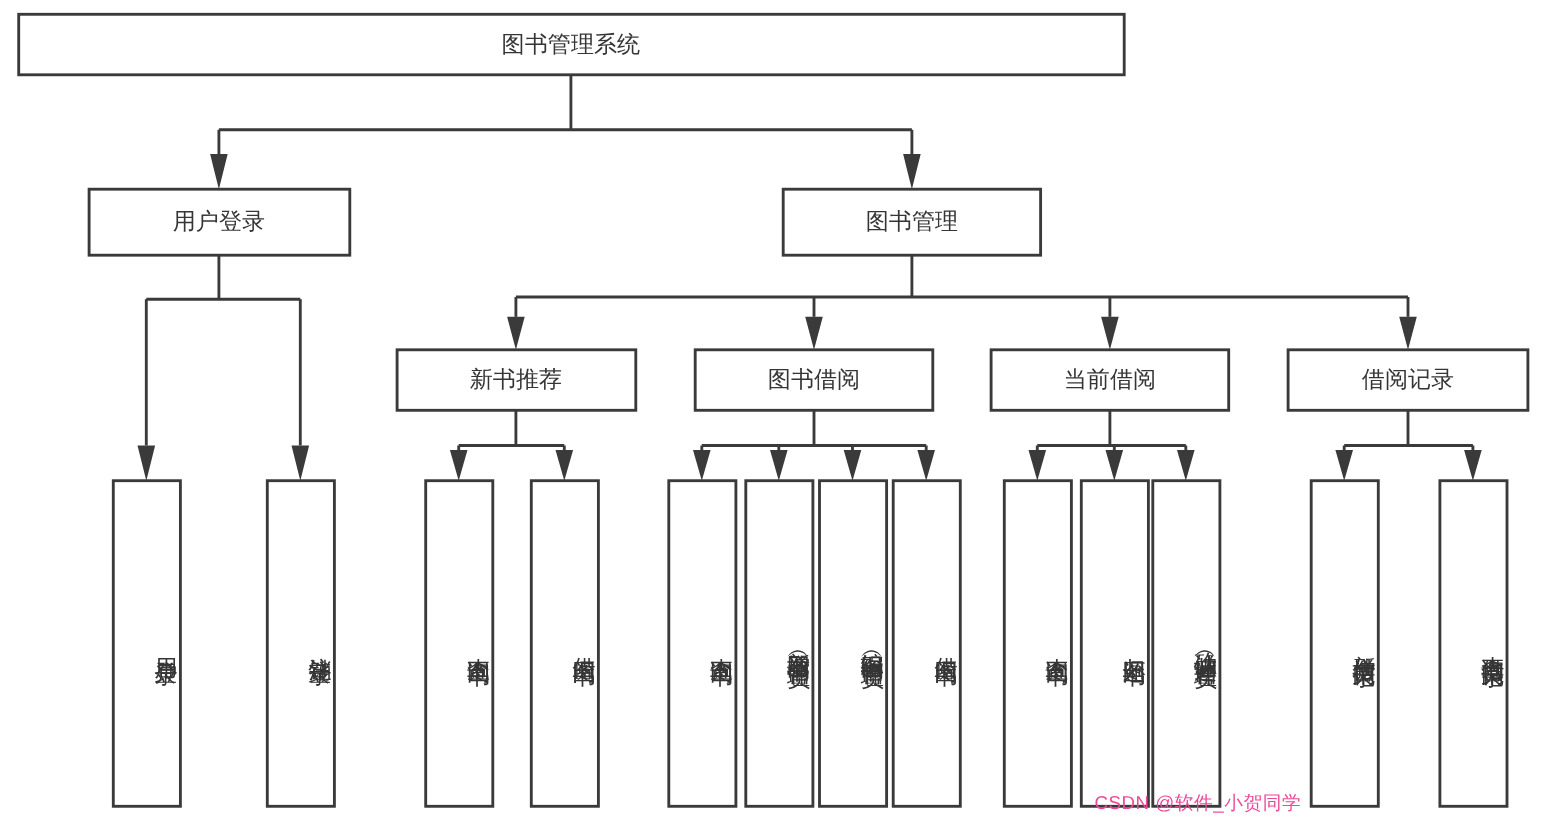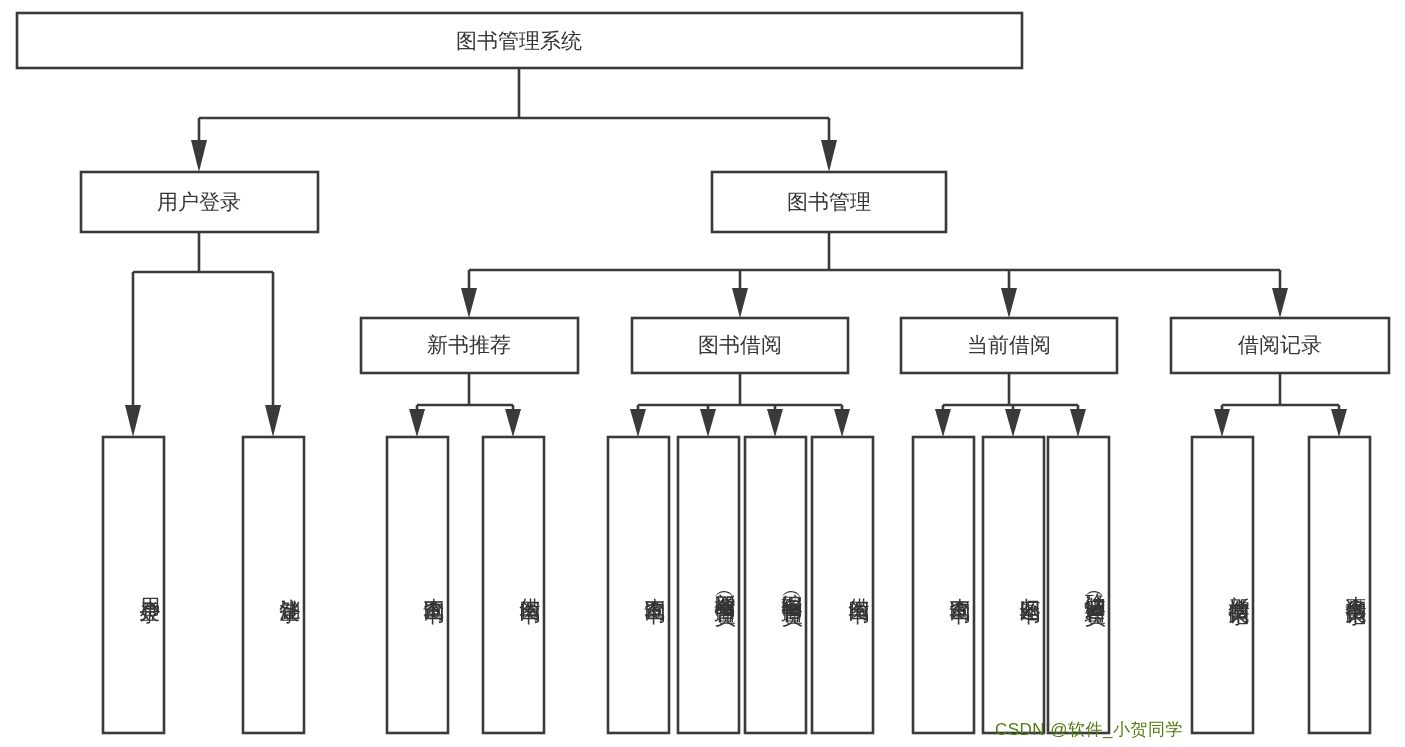--- a/index.html
+++ b/index.html
@@ -64,21 +64,21 @@
     color: #353535;
     font-family: "Liberation Sans", sans-serif;
     pointer-events: none;
   }
   .watermark {
     position: absolute;
     right: 8px;
     bottom: 6px;
     font-family: "Liberation Sans", sans-serif;
     font-size: 17px;
-    color: #4d7c0f;
+    color: #ec4899;
     letter-spacing: 0.5px;
     user-select: none;
   }
 </style>
 </head>
 <body>
 
 <div id="diagram-root">
 
   <svg id="flow-svg" viewBox="0 0 1405 747">

